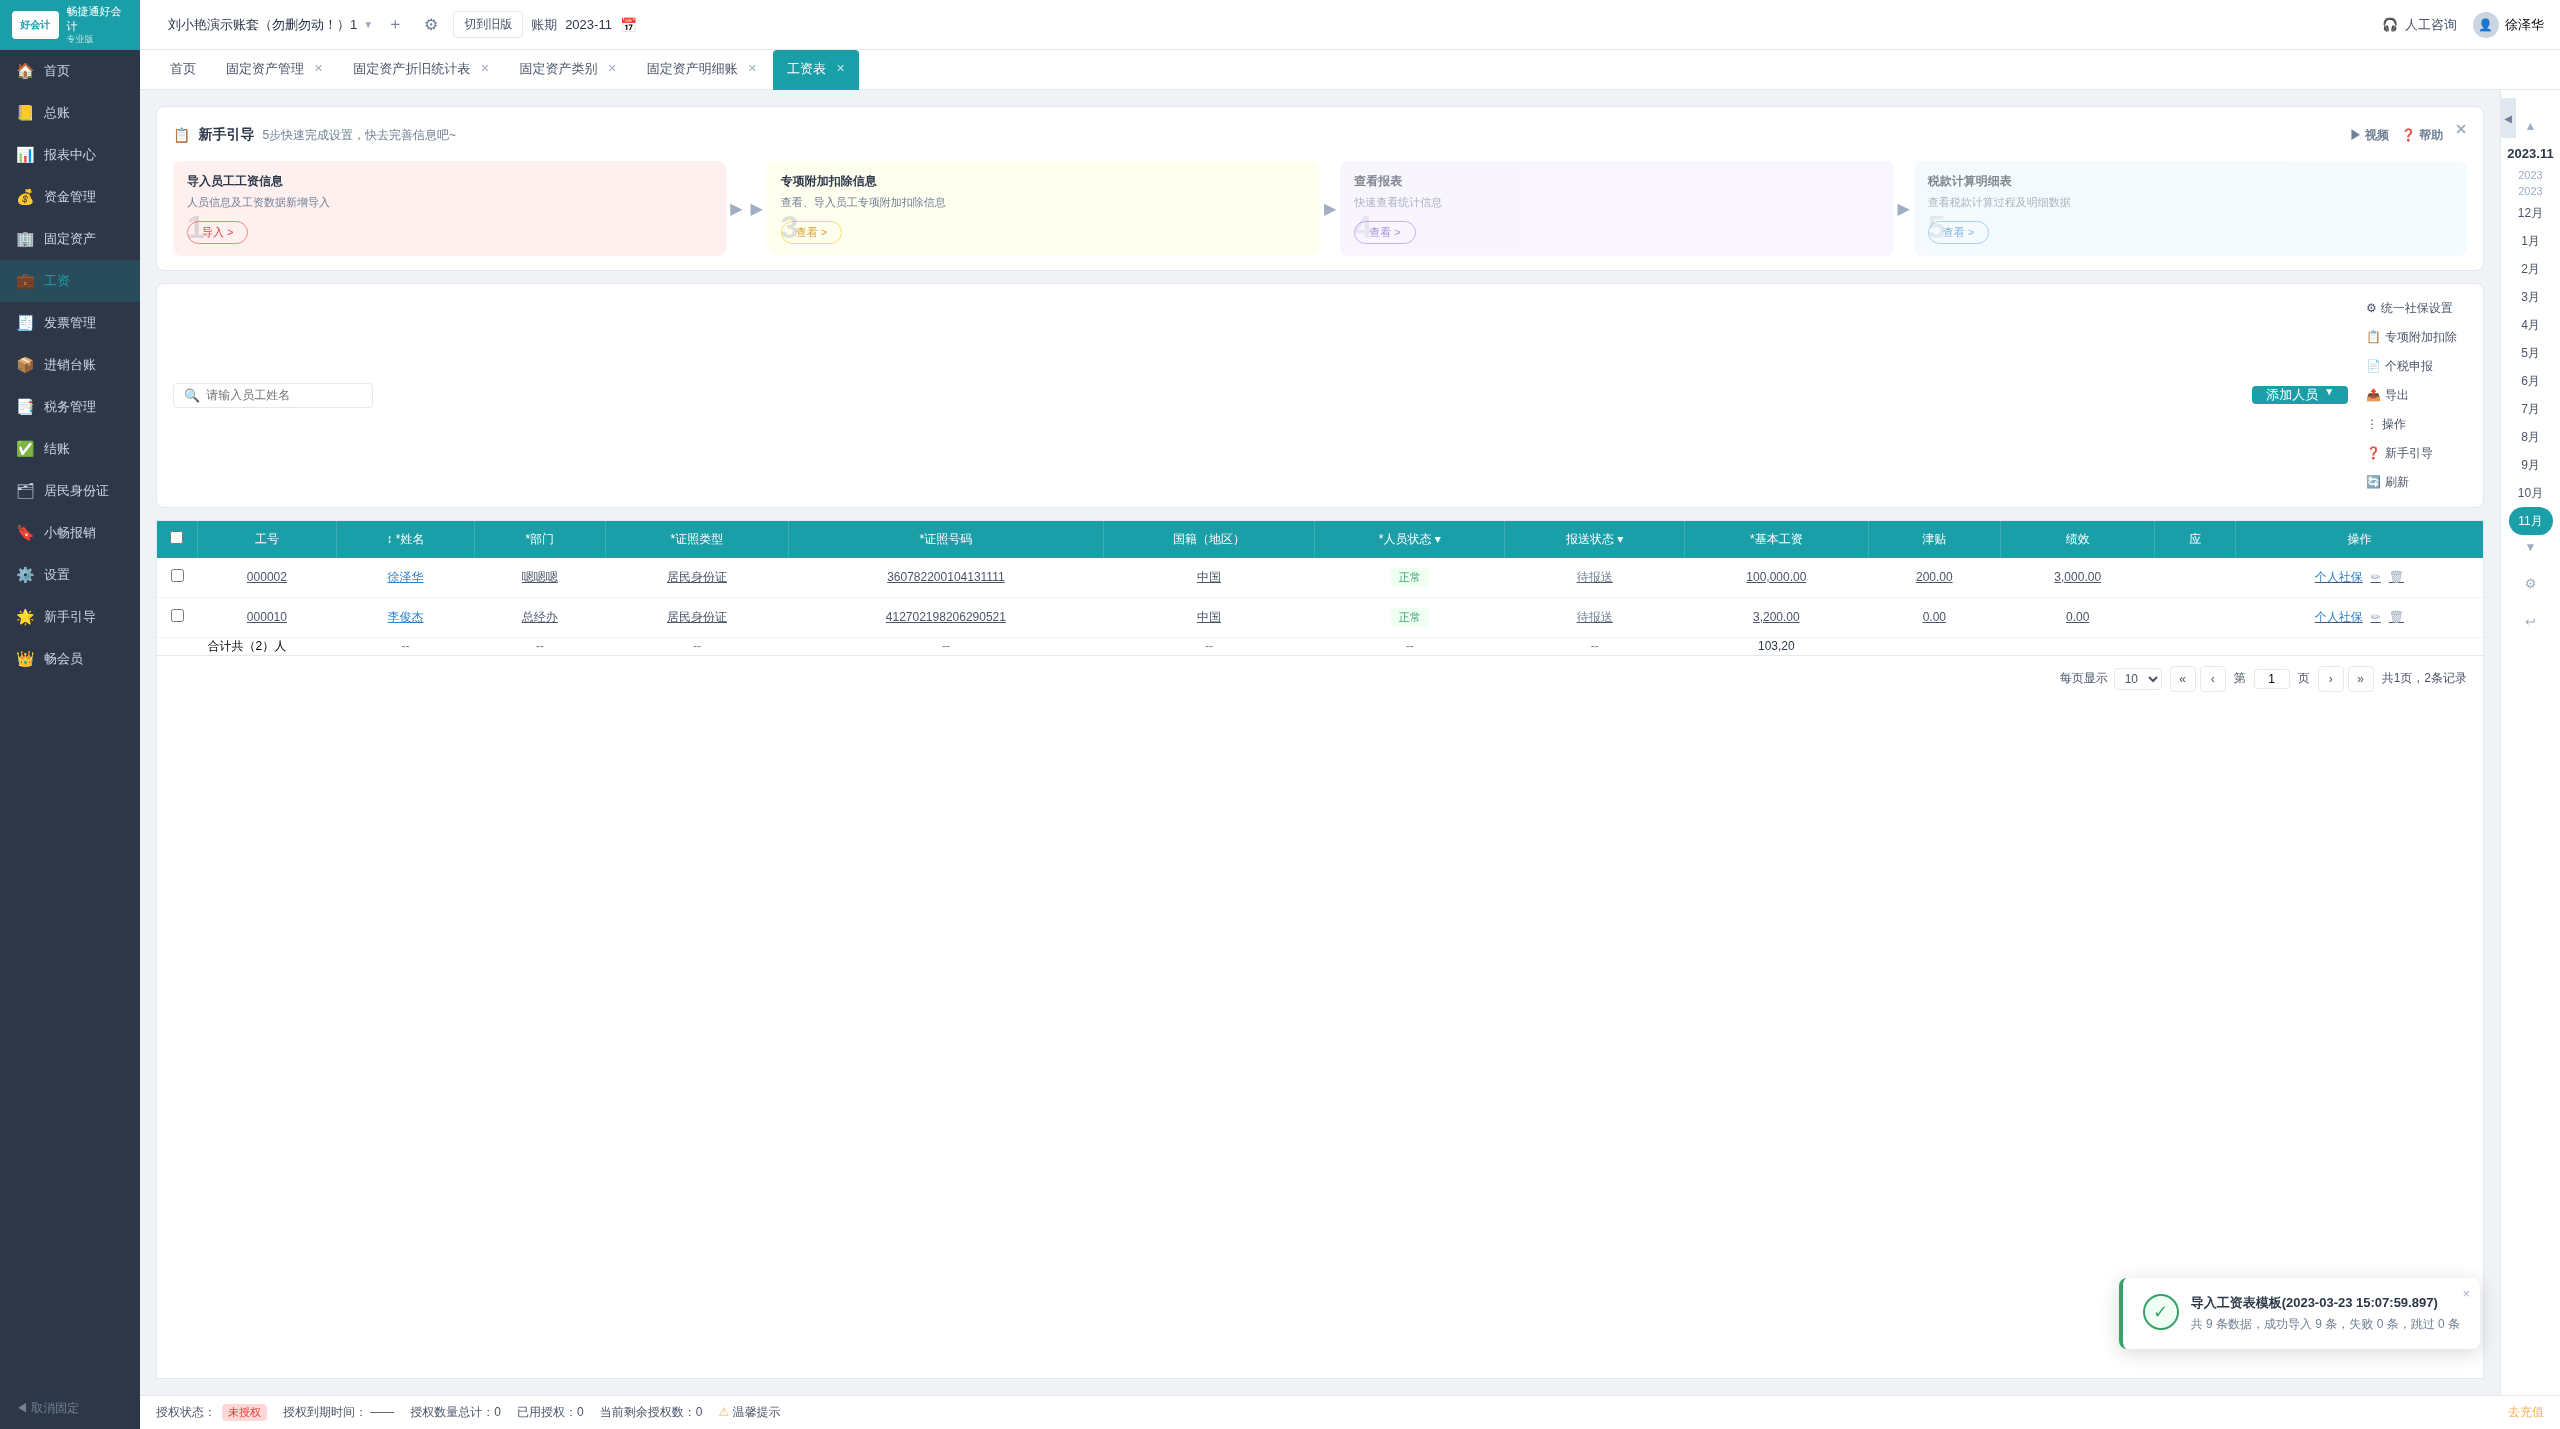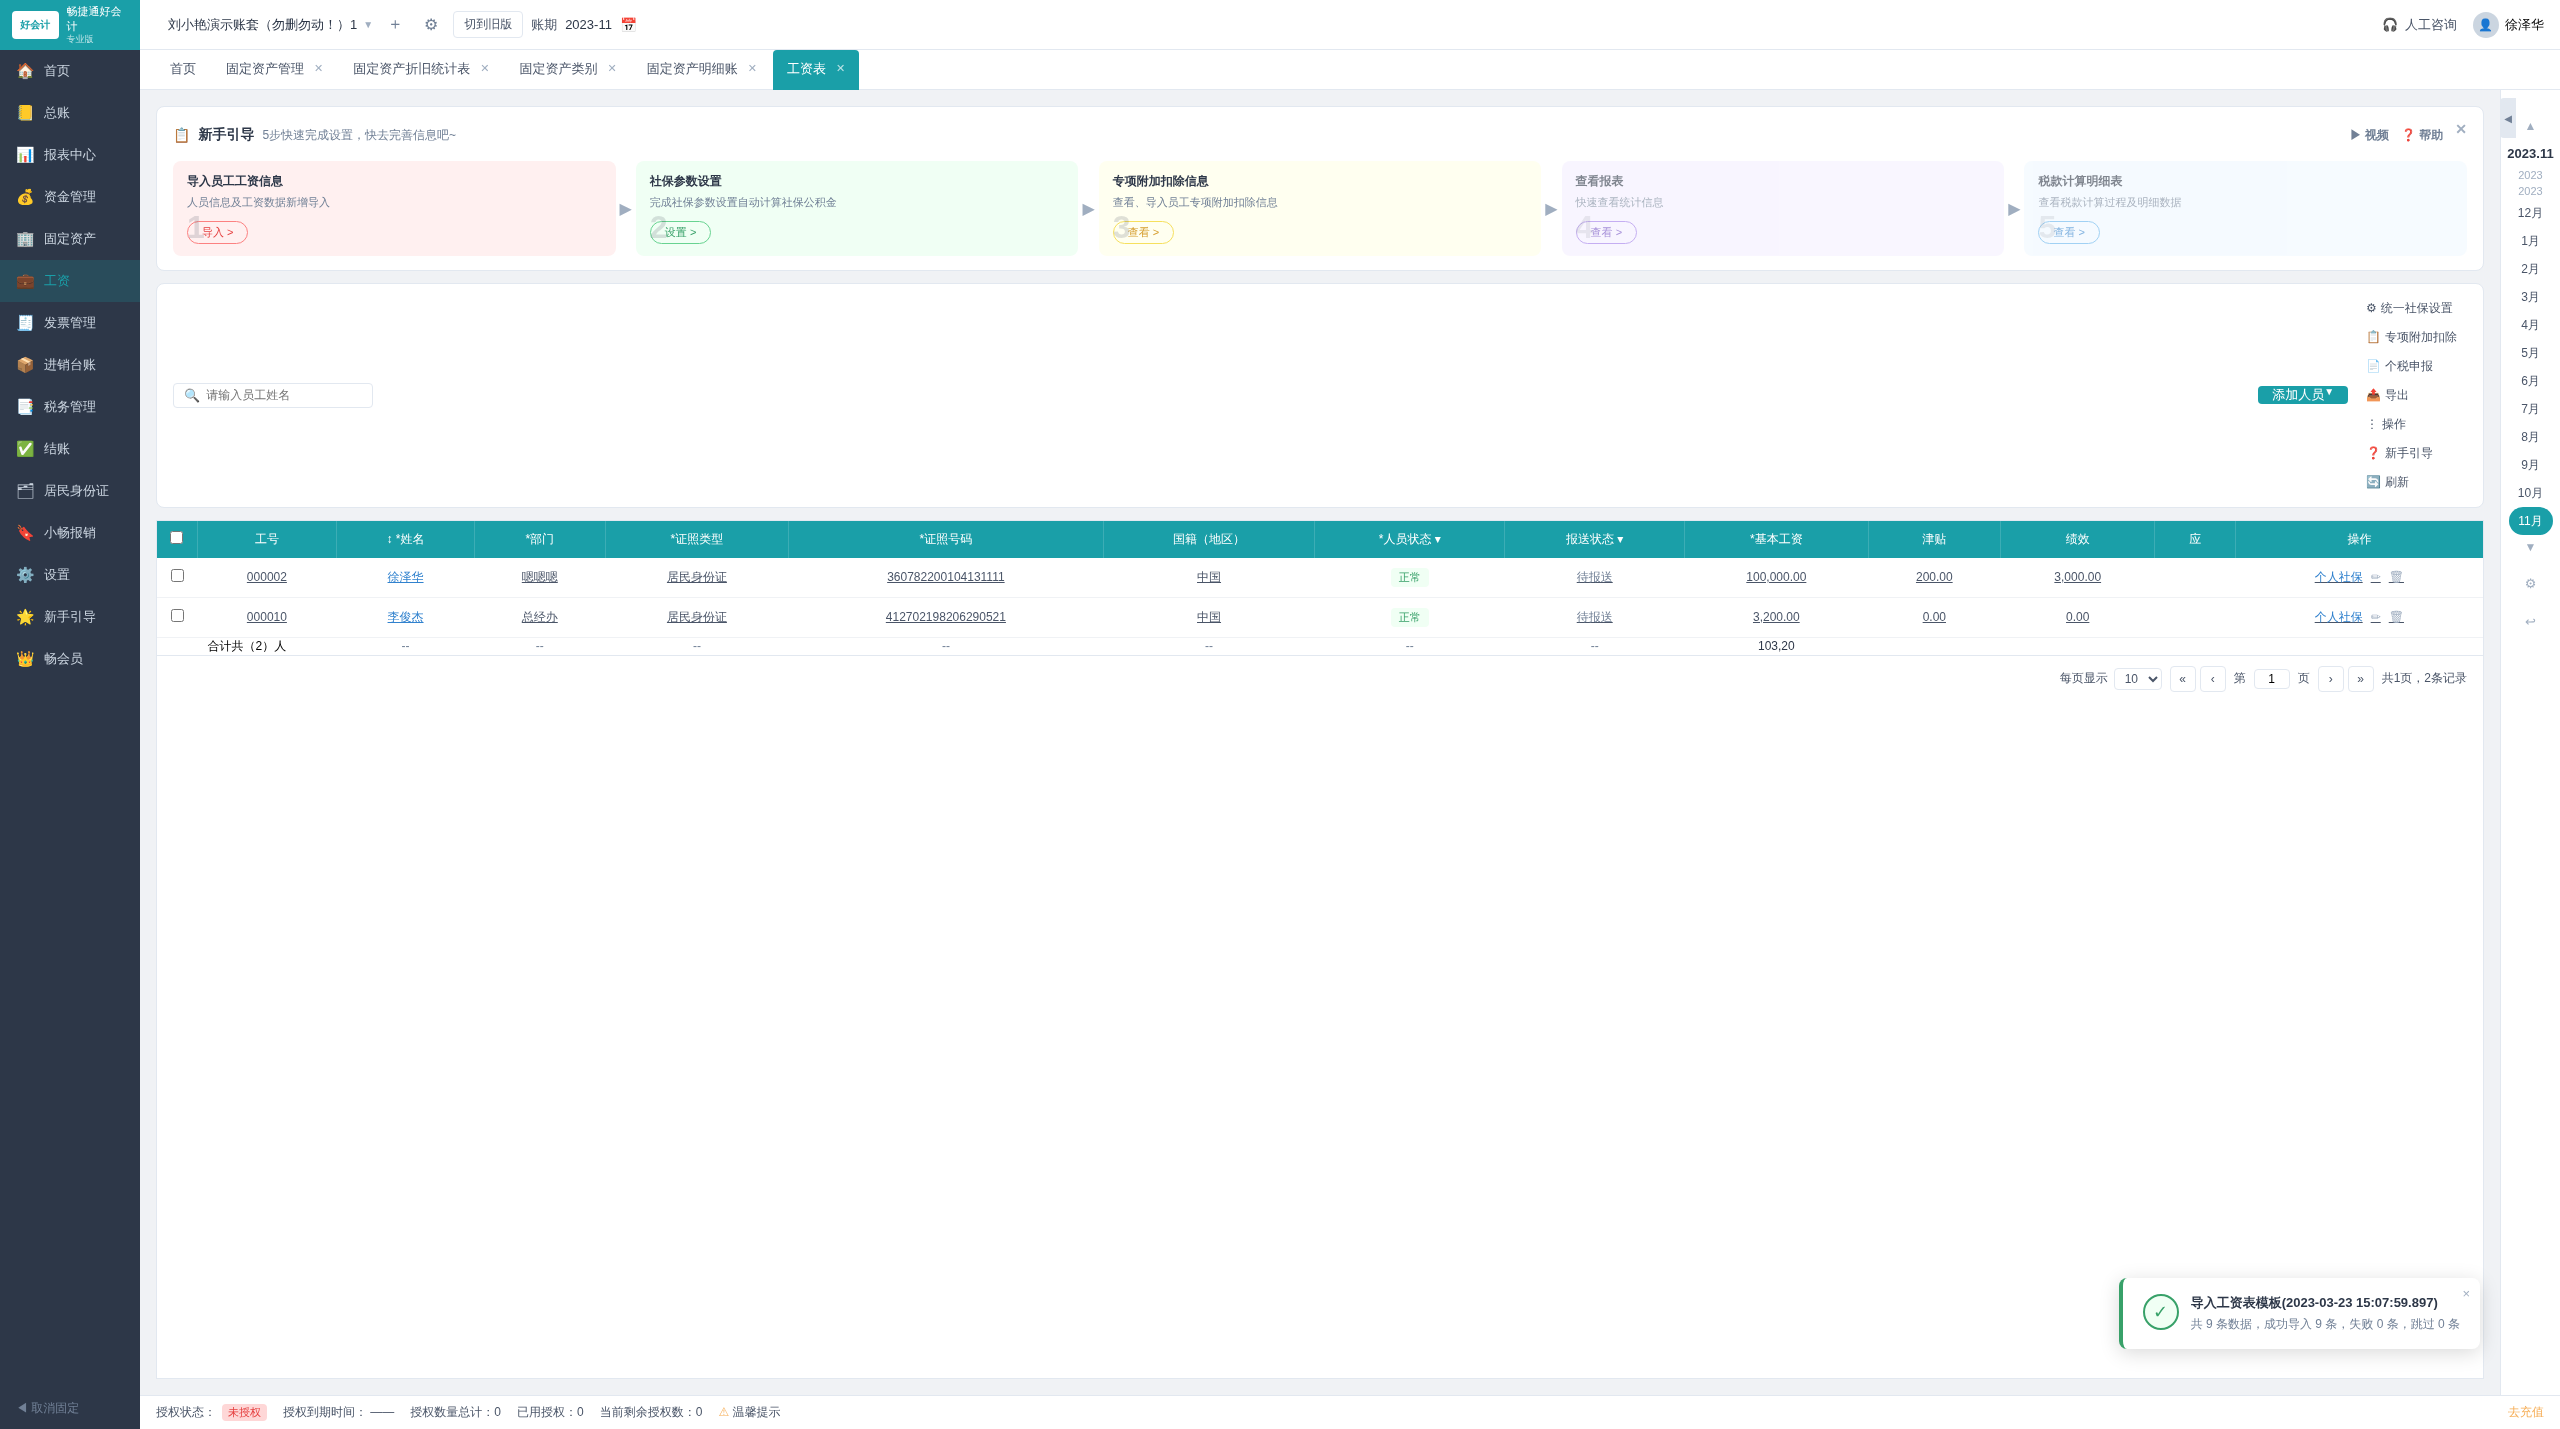--- a/index.html
+++ b/index.html
@@ -306,20 +306,21 @@
     .add-btn {
       background: #1a9fa8;
       color: white;
       border: none;
       border-radius: 4px;
       padding: 0 14px;
       font-size: 13px;
       cursor: pointer;
       display: flex;
       align-items: flex-start;
+      gap: 6px;
     }
     .add-btn .dropdown-icon { font-size: 10px; }
     .toolbar-action-btn {
       display: flex;
       align-items: center;
       gap: 4px;
       padding: 6px 10px;
       border: none;
       background: none;
       cursor: pointer;
@@ -732,26 +733,20 @@
           </div>
         </div>
         <div class="guide-steps" id="guide-steps-container">
             <div class="guide-step guide-step-1">
     <div class="step-title">导入员工工资信息</div>
     <div class="step-desc">人员信息及工资数据新增导入</div>
     <div class="step-num">1</div>
     <div class="step-btn">导入 &gt;</div>
   </div>
             <div class="guide-arrow">▶</div>
-            <div class="guide-step guide-step-2">
-    <div class="step-title">社保参数设置</div>
-    <div class="step-desc">完成社保参数设置自动计算社保公积金</div>
-    <div class="step-num">2</div>
-    <div class="step-btn">设置 &gt;</div>
-  </div>
             <div class="guide-arrow">▶</div>
             <div class="guide-step guide-step-3">
     <div class="step-title">专项附加扣除信息</div>
     <div class="step-desc">查看、导入员工专项附加扣除信息</div>
     <div class="step-num">3</div>
     <div class="step-btn">查看 &gt;</div>
   </div>
             <div class="guide-arrow">▶</div>
             <div class="guide-step guide-step-4">
     <div class="step-title">查看报表</div>

